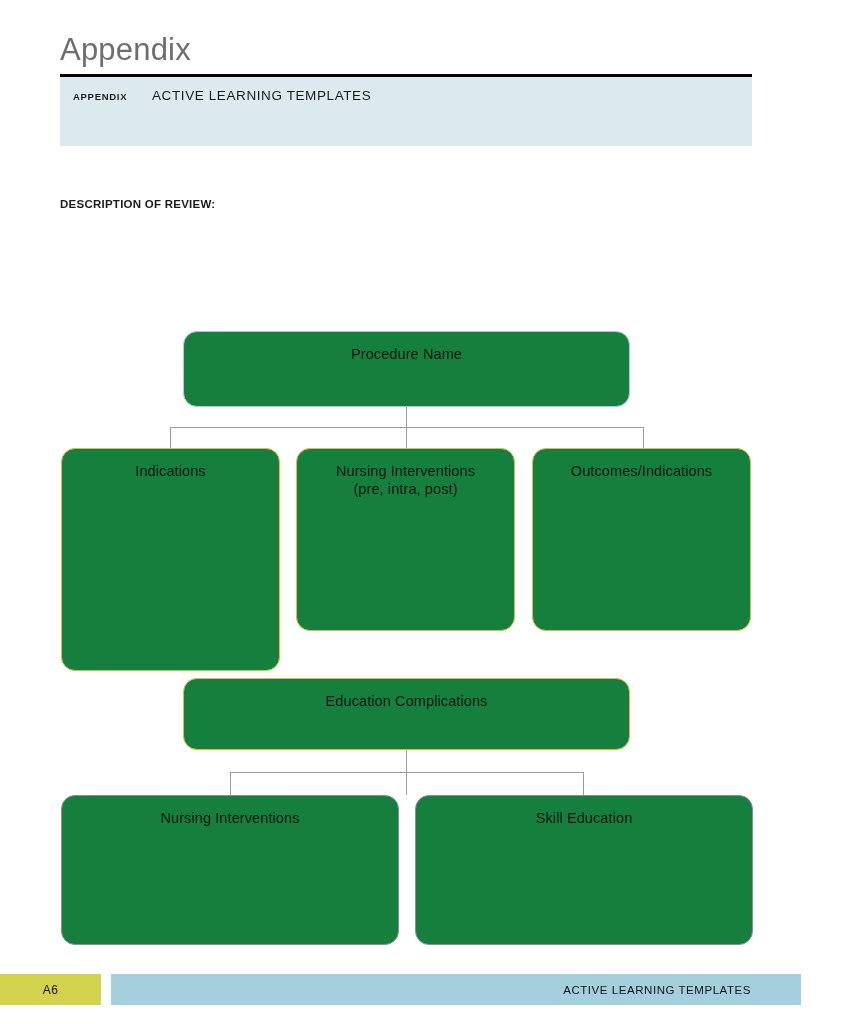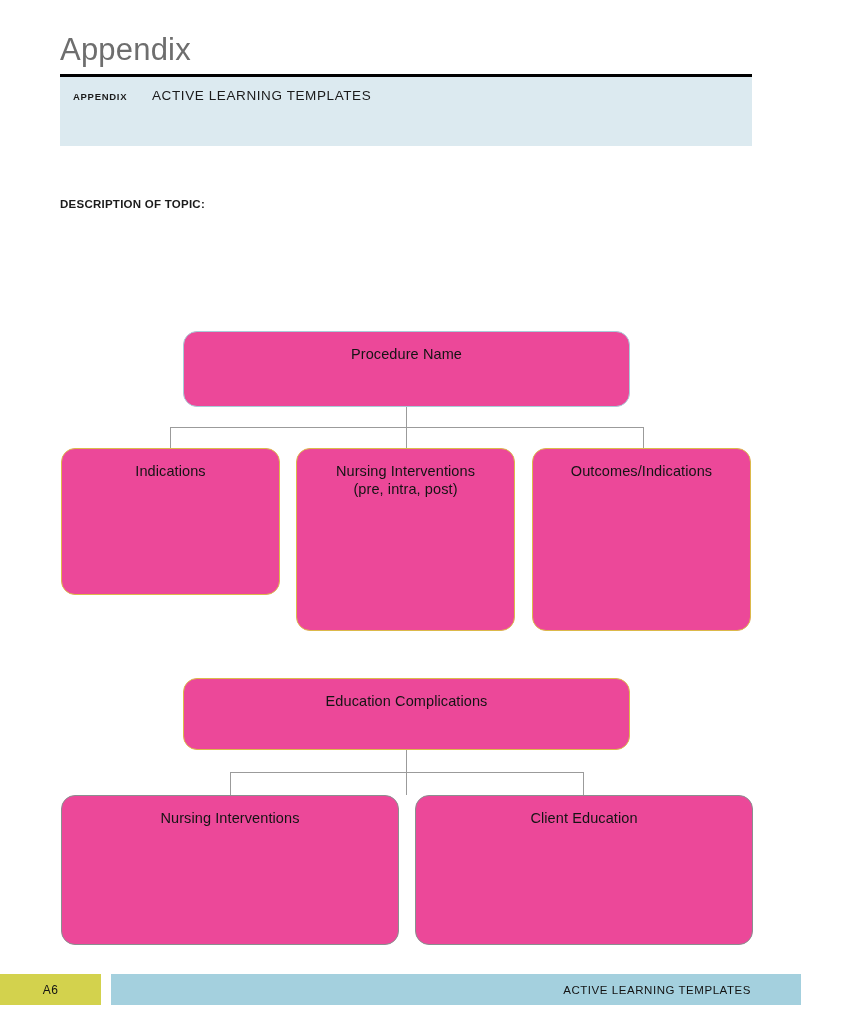--- a/index.html
+++ b/index.html
@@ -106,40 +106,40 @@
     position: absolute;
     left: 0;
     top: 0;
     width: 843px;
     height: 1024px;
     pointer-events: none;
   }
   .node {
     position: absolute;
     box-sizing: border-box;
-    background: #ec4899;
+    background: #15803d;
     border-radius: 14px;
     text-align: center;
     display: block;
   }
   .node .node-label {
     display: block;
     font-size: 14.5px;
     line-height: 1.25;
     color: #141414;
     letter-spacing: 0.1px;
     padding-top: 13px;
   }
   .node.blue   { border: 1.6px solid #a8cdd9; }
   .node.gold   { border: 1.6px solid #dcb94a; }
   .node.gray   { border: 1.4px solid #8a8f8f; }
 
   
   #node-procedure        { left: 183px; top: 331px; width: 447px; height: 76px; }
-  #node-indications      { left: 61px;  top: 448px; width: 219px; height: 147px; }
+  #node-indications      { left: 61px;  top: 448px; width: 219px; height: 223px; }
   #node-interventions    { left: 296px; top: 448px; width: 219px; height: 183px; }
   #node-outcomes         { left: 532px; top: 448px; width: 219px; height: 183px; }
   #node-complications    { left: 183px; top: 678px; width: 447px; height: 72px; }
   #node-nursing-bottom   { left: 61px;  top: 795px; width: 338px; height: 150px; }
   #node-client-education { left: 415px; top: 795px; width: 338px; height: 150px; }
 
   
   .conn {
     position: absolute;
     background: #9b9b9b;
@@ -204,21 +204,21 @@
     <span class="hdr-key">APPENDIX</span>
     <span class="hdr-val-caps">ACTIVE LEARNING TEMPLATES</span>
   </div>
 </div>
 
 <div class="form-area">
 
 
 
   <div class="form-line l3">
-    <span>DESCRIPTION OF TOPIC:</span>
+    <span>DESCRIPTION OF REVIEW:</span>
   </div>
 
 </div>
 
 <div class="diagram">
   <div class="conn v" id="c-u-stem"></div>
   <div class="conn h" id="c-u-bar"></div>
   <div class="conn v" id="c-u-d1"></div>
   <div class="conn v" id="c-u-d2"></div>
   <div class="conn v" id="c-u-d3"></div>
@@ -247,17 +247,17 @@
 
 <div class="node gold" id="node-complications">
   <span class="node-label">Education Complications</span>
 </div>
 
 <div class="node gray" id="node-nursing-bottom">
   <span class="node-label">Nursing Interventions</span>
 </div>
 
 <div class="node gray" id="node-client-education">
-  <span class="node-label">Client Education</span>
+  <span class="node-label">Skill Education</span>
 </div>
 
 <div class="footer-badge">A6</div>
 <div class="footer-bar">ACTIVE LEARNING TEMPLATES</div>
 
 </body></html>

